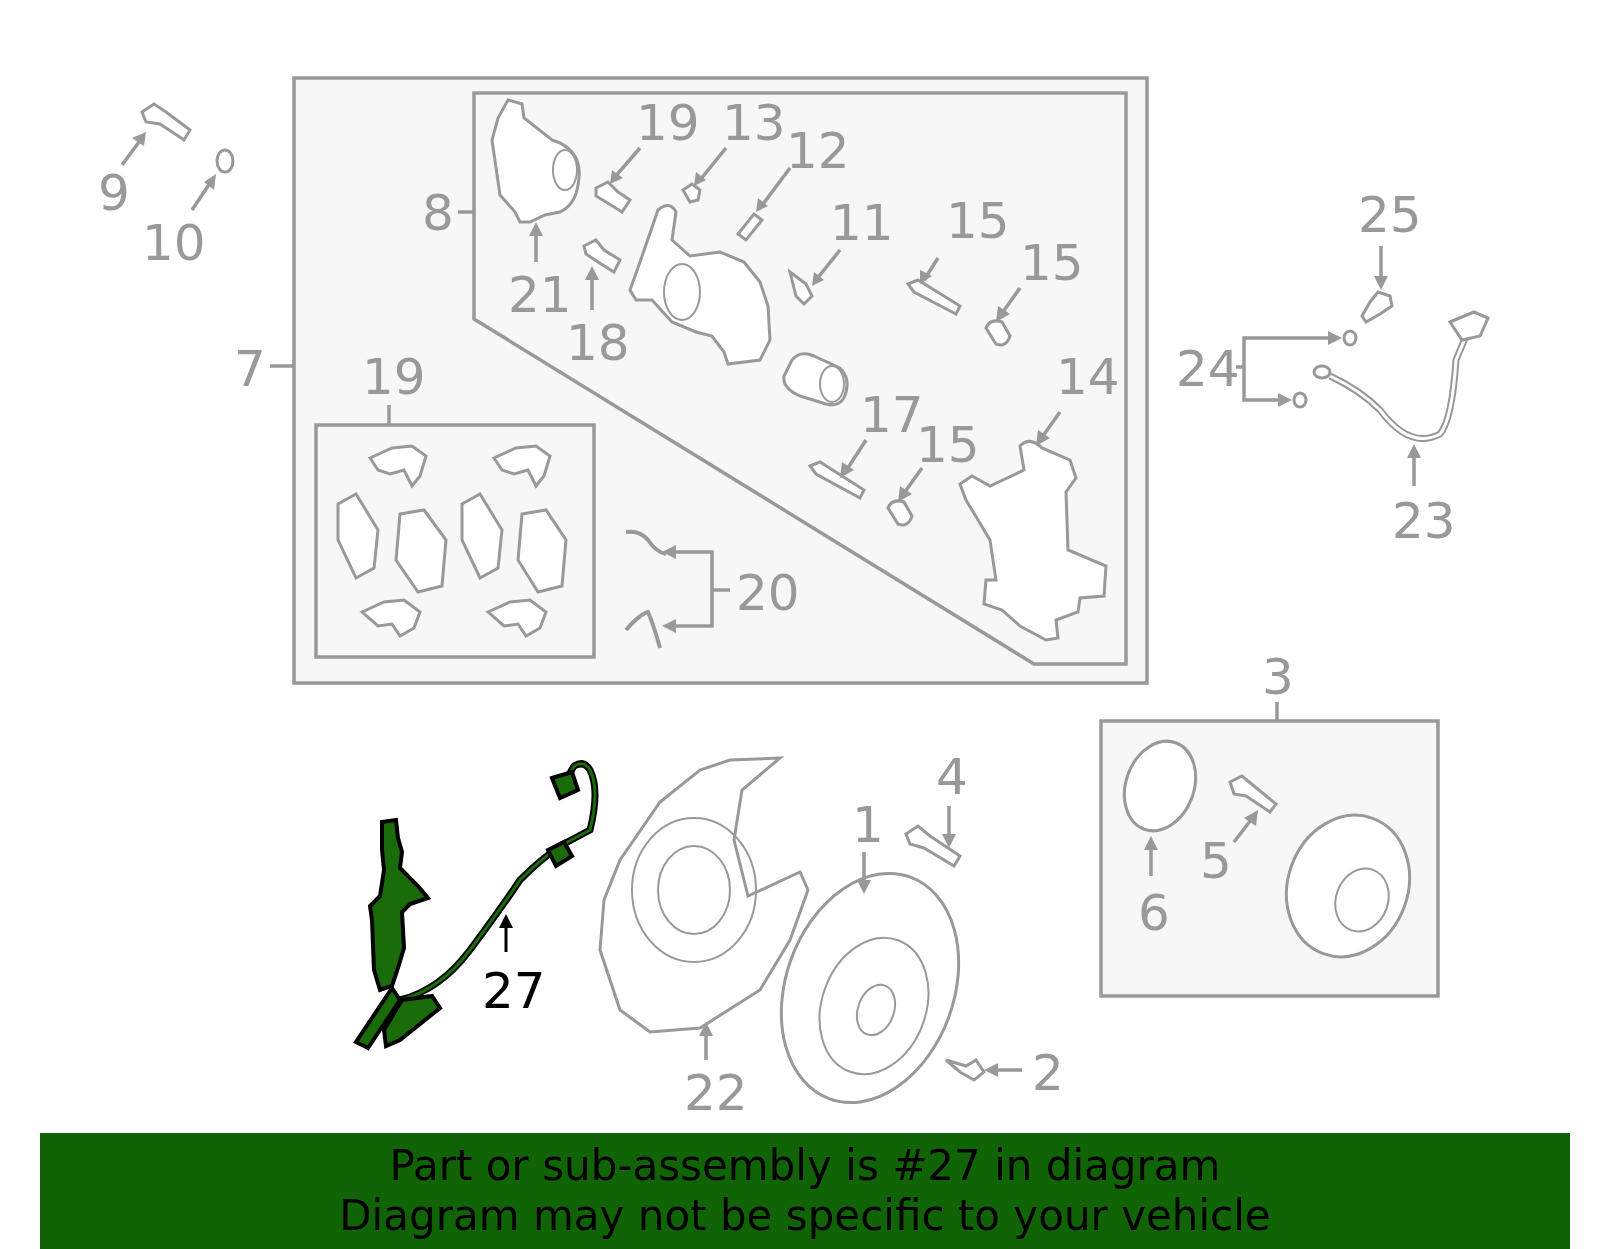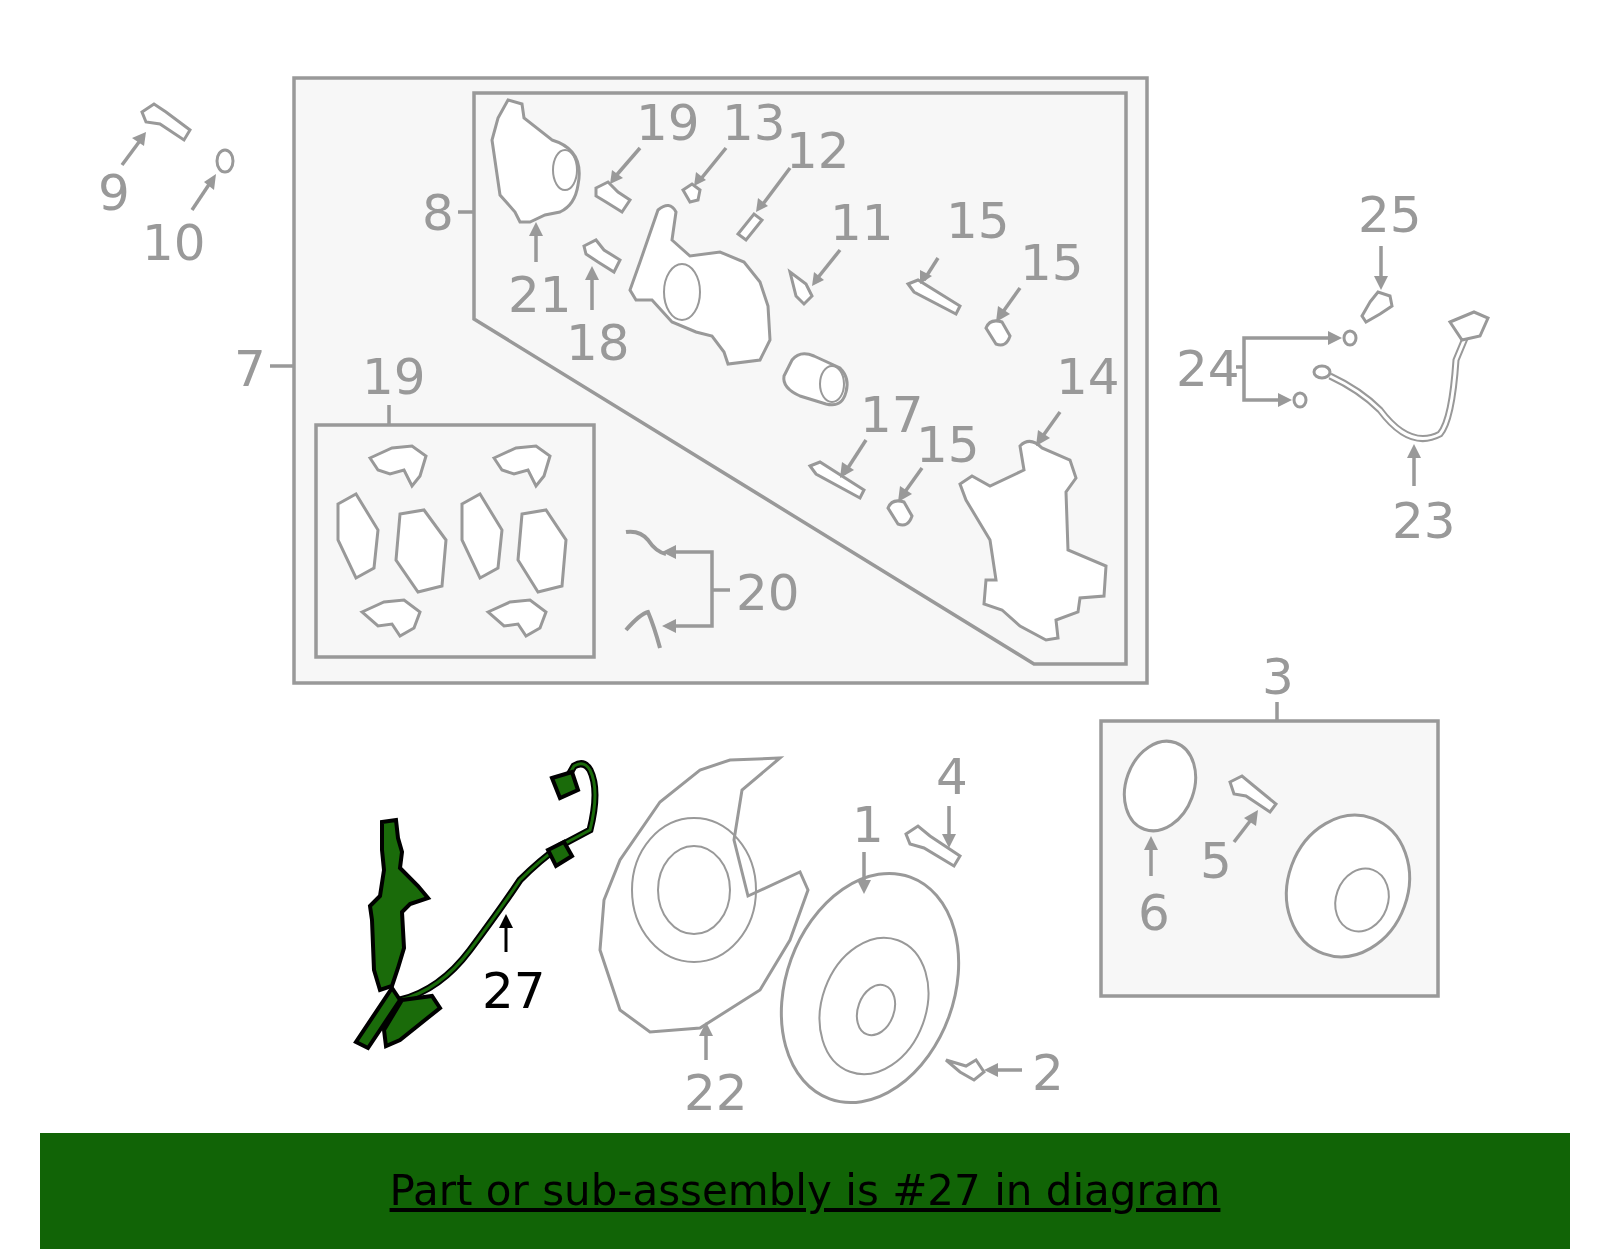--- a/index.html
+++ b/index.html
@@ -10,21 +10,21 @@
   .lbl-hl { font-family:"DejaVu Sans", sans-serif; font-size:50px; fill:#000000; }
   .ln { stroke:#999999; stroke-width:3.5; fill:none; }
   .part { stroke:#999999; stroke-width:3; fill:#ffffff; }
   .part-thin { stroke:#999999; stroke-width:2; fill:none; }
   .box { stroke:#999999; stroke-width:3.5; fill:#f7f7f7; }
   .hl { stroke:#000000; stroke-width:4; fill:#1a6b0a; }
   .hl-line { stroke:#000000; stroke-width:7; fill:none; }
   .hl-inner { stroke:#1a6b0a; stroke-width:3; fill:none; }
   #banner { position:absolute; left:40px; top:1133px; width:1530px; height:116px;
             background:#116406; display:flex; flex-direction:column;
-            align-items:center; justify-content:center;text-decoration:underline; }
+            align-items:center; justify-content:center; }
   #banner span { font-family:"DejaVu Sans", sans-serif; font-size:42px; line-height:50px;
                  color:#000000; display:block; text-align:center; }
 </style>
 </head>
 <body>
 
 <svg id="diagram" viewBox="0 0 1600 1249" xmlns="http://www.w3.org/2000/svg">
 
   <g>
     <rect class="box" x="294" y="78" width="853" height="605"></rect>
@@ -251,13 +251,14 @@
     <path class="hl" d="M402,1000 L432,996 L440,1008 L400,1040 L386,1046 L384,1030 Z"></path>
     <path class="hl" d="M548,850 L564,842 L572,856 L556,866 Z"></path>
     <line class="hl-line" style="stroke-width:3" x1="506" y1="952" x2="506" y2="922"></line>
     <polygon points="506,914 499,928 513,928" fill="#000"></polygon>
     <text class="lbl-hl" x="482" y="1008">27</text>
   </g>
 </svg>
 
 <div id="banner">
   <span>Part or sub-assembly is #27 in diagram</span>
+  <span>Diagram may not be specific to your vehicle</span>
 </div>
 
 </body></html>

